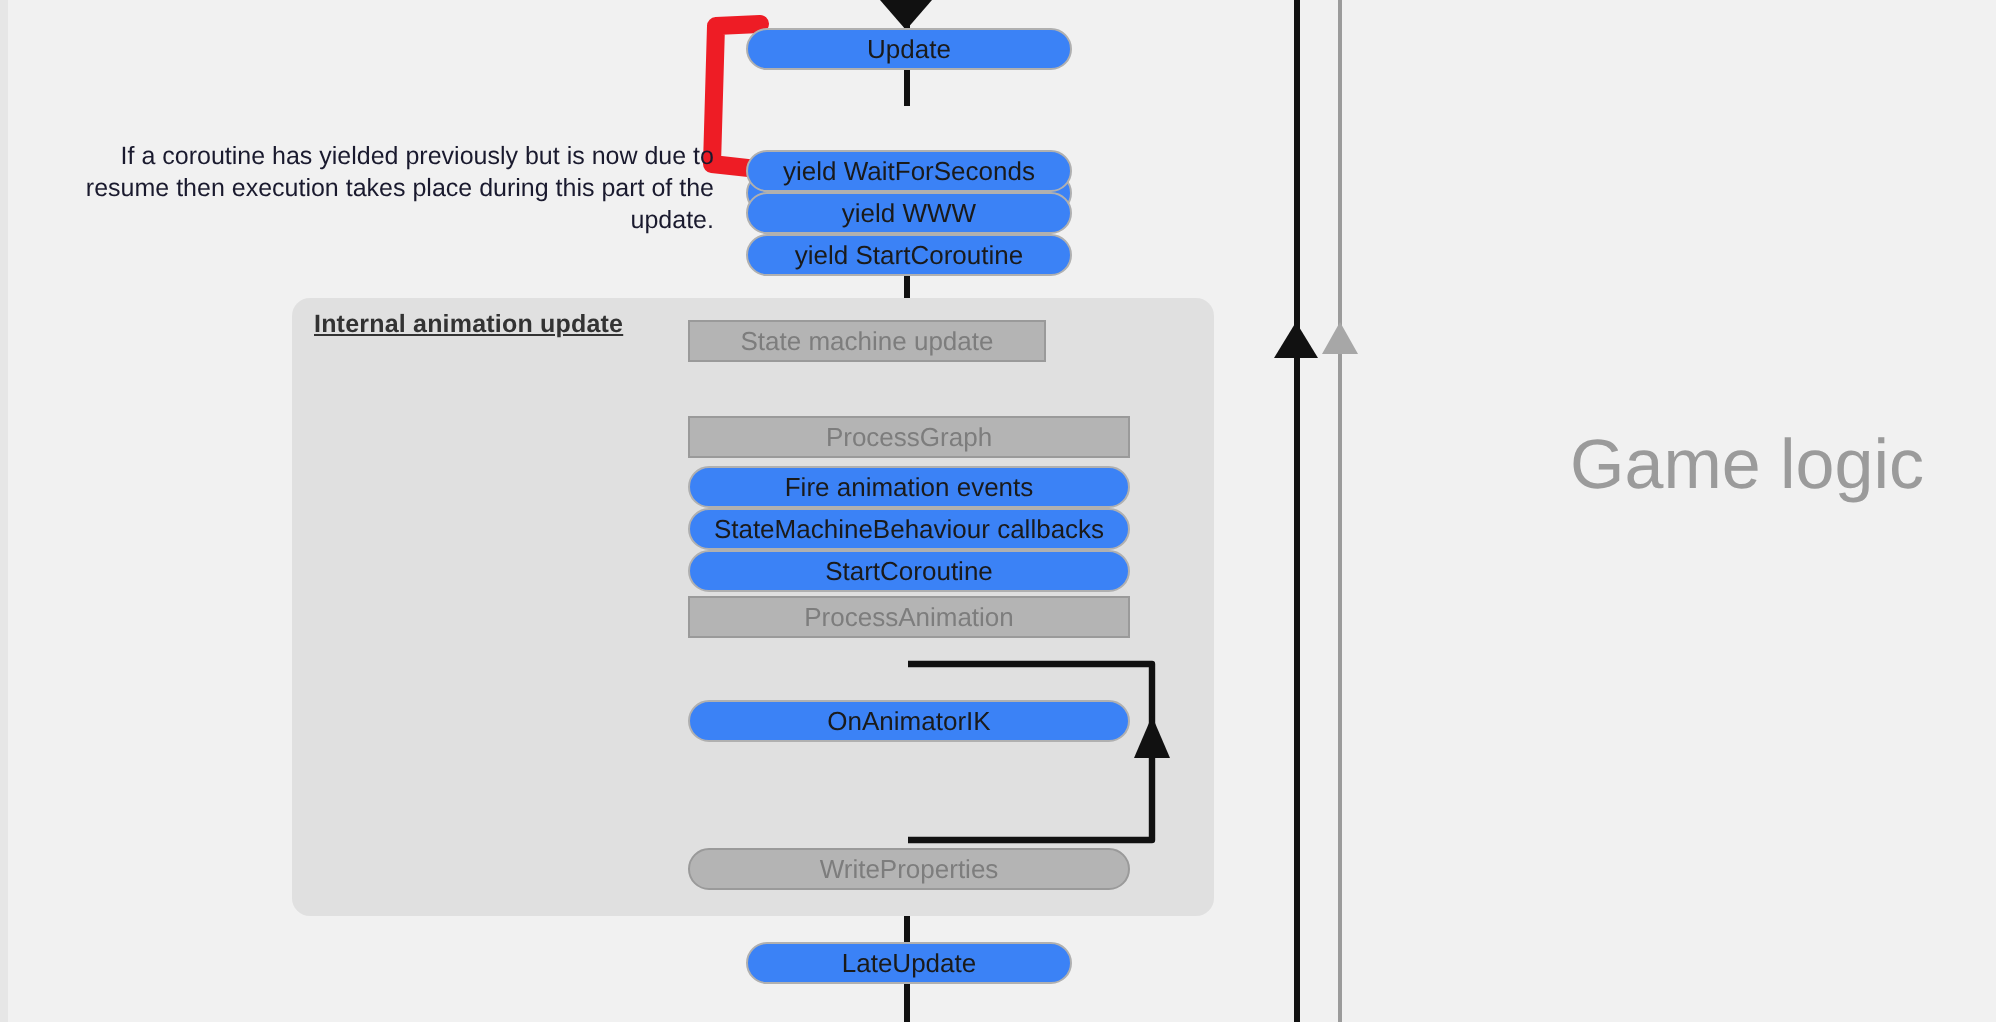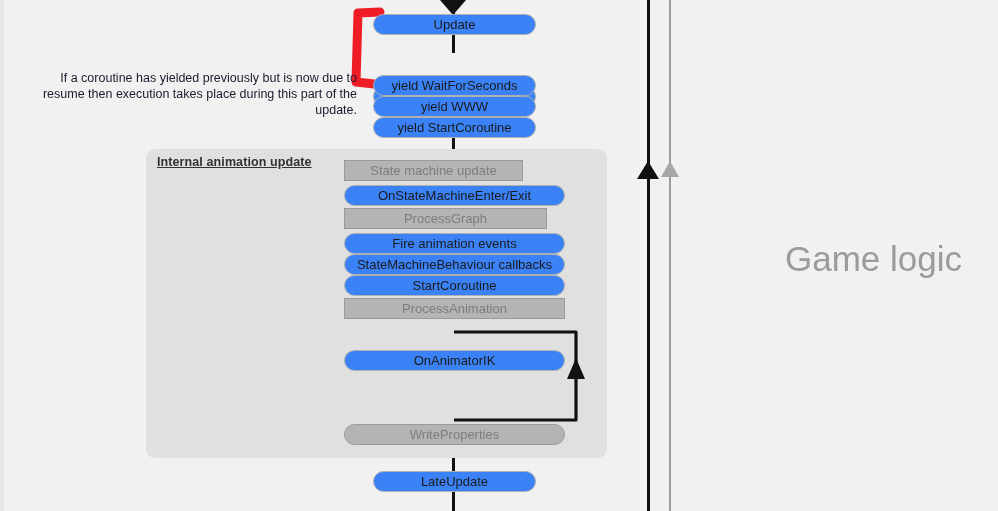--- a/index.html
+++ b/index.html
@@ -135,21 +135,21 @@
     left: 661px; top: 161px;
     border-left: 9px solid transparent;
     border-right: 9px solid transparent;
     border-bottom: 16px solid #a7a7a7;
   }
 
   
   .side-label {
     position: absolute;
     left: 785px;
-    top: 239px;
+    top: 213px;
     font-size: 35px;
     color: #9b9b9b;
     white-space: nowrap;
   }
 
   
   .loop {
     position: absolute;
     left: 440px;
     top: 322px;
@@ -206,25 +206,22 @@
   </div>
 
   <div class="panel">
     <div class="panel-title">Internal animation update</div>
   </div>
 
   <div class="node gray-rect" style="left:344px;top:160px;width:179px;">
     <span>State machine update</span>
   </div>
 
-  <div class="node white" style="left:344px;top:185px;width:221px;">
-    <span>OnStateMachineEnter/Exit</span>
-  </div>
-
-  <div class="node gray-rect" style="left:344px;top:208px;width:203px;text-align:right;">
+
+  <div class="node gray-rect" style="left:344px;top:208px;width:221px;text-align:right;">
     <span>ProcessGraph</span>
   </div>
 
   <div class="node white" style="left:344px;top:233px;width:221px;">
     <span>Fire animation events</span>
   </div>
 
   <div class="node white" style="left:344px;top:254px;width:221px;">
     <span>StateMachineBehaviour callbacks</span>
   </div>

